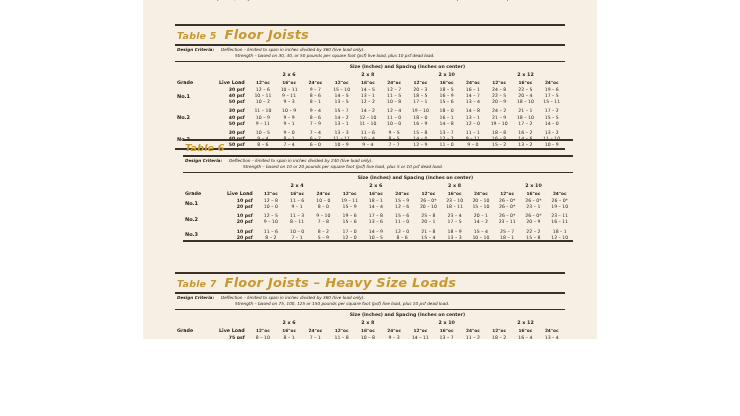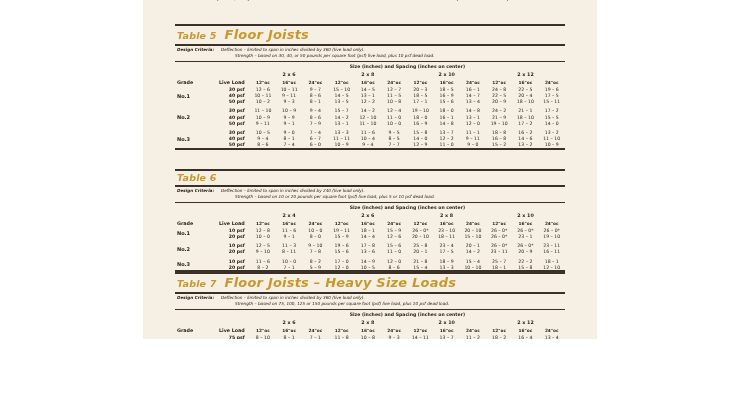--- a/index.html
+++ b/index.html
@@ -364,21 +364,21 @@
             <td class="val">9 – 0</td>
             <td class="val vl-strong">15 – 2</td>
             <td class="val">13 – 2</td>
             <td class="val">10 – 9</td>
           </tr>
         </tbody>
     </table>
     <div class="rule-thick"></div>
   </div>
 
-  <div class="tbl-block" style="top:169px;">
+  <div class="tbl-block" style="top:139px;margin-left:8px;">
     <div class="rule-thick"></div>
     <div class="title-bar">
       <span class="tbl-num">Table 6</span>
     </div>
     <div class="rule-thick"></div>
     <div class="criteria">
       <span class="criteria-label">Design Criteria:</span>
       <span class="criteria-lines">
         <span>Deflection – limited to span in inches divided by 240 (live load only).</span><br>
         <span style="display:inline-block;width:14px;"></span><span>Strength – based on 10 or 20 pounds per square foot (psf) live load, plus 5 or 10 psf dead load.</span>

